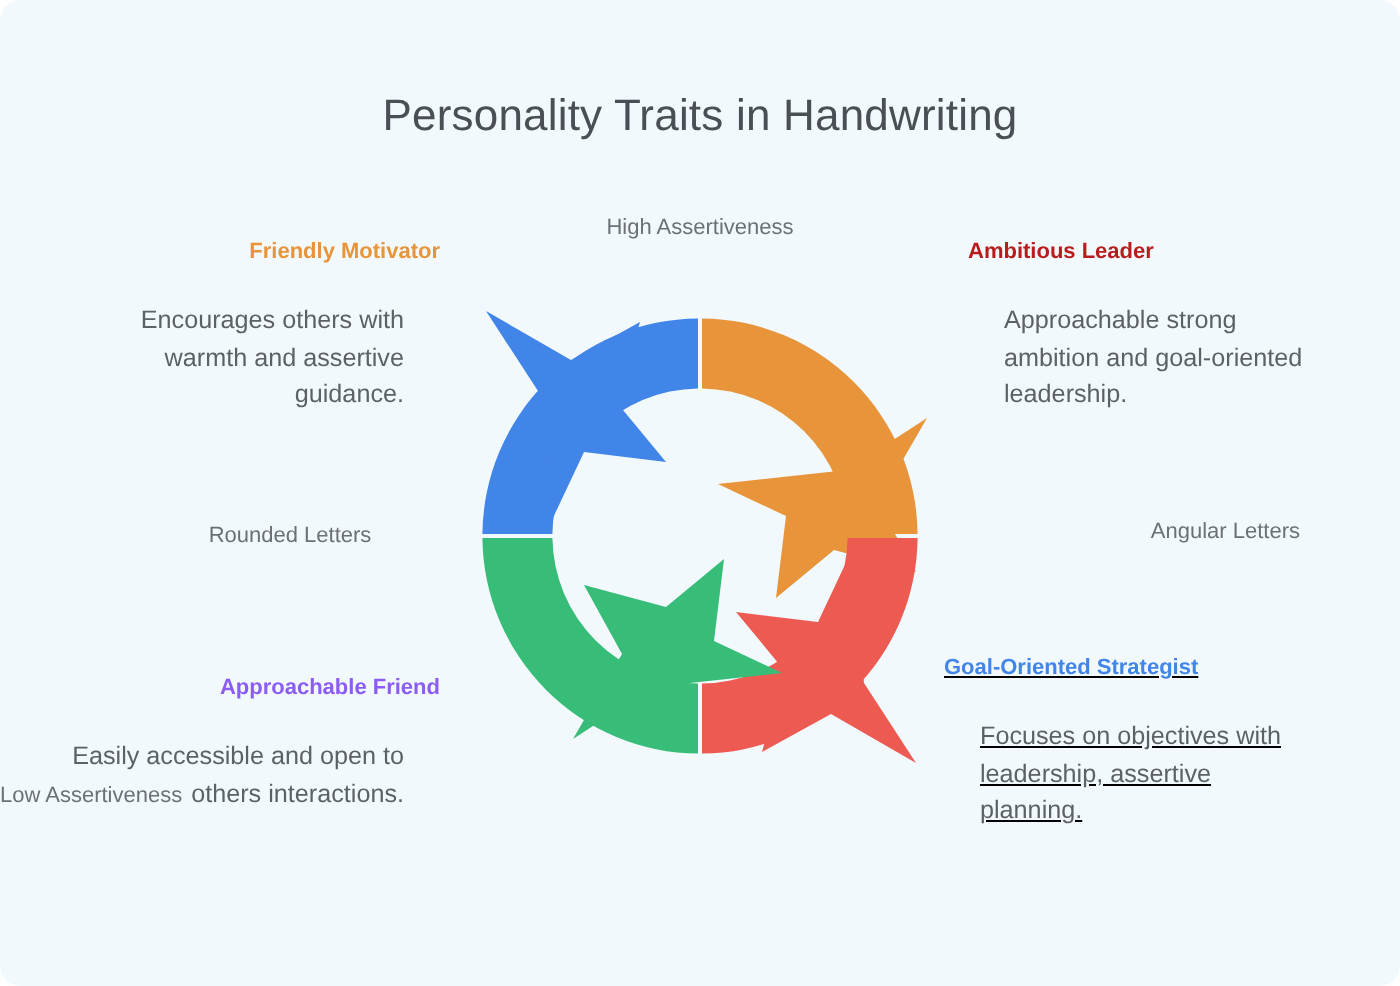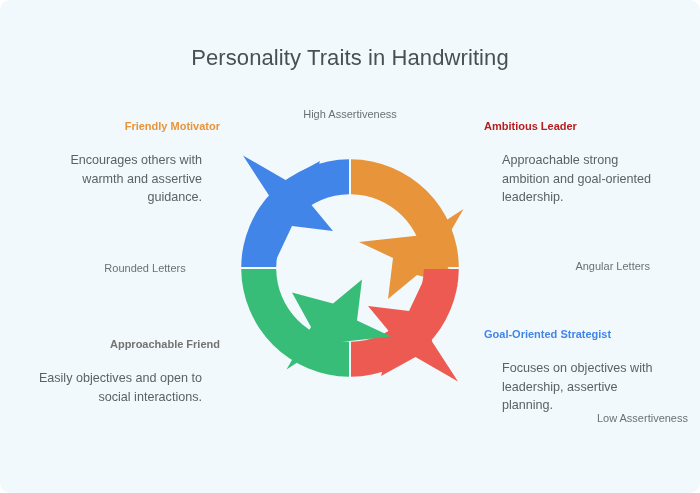--- a/index.html
+++ b/index.html
@@ -43,24 +43,24 @@
     color: #6b7076;
     white-space: nowrap;
   }
   #axis-top {
     top: 108px;
     left: 0;
     width: 700px;
     text-align: center;
   }
   #axis-bottom {
-    top: 412px;
+    top: 392px;
     left: 0;
     width: 688px;
-    text-align: right;
+    text-align: left;
   }
   #axis-left {
     top: 262px;
     left: 60px;
     width: 170px;
     text-align: center;
   }
   #axis-right {
     top: 246px;
     left: 480px;
@@ -99,22 +99,23 @@
     left: 484px;
     width: 200px;
   }
   #quad-approachable-friend {
     top: 337px;
     left: 12px;
     width: 208px;
   }
   #quad-goal-oriented-strategist {
     top: 327px;
-    left: 484px;
+    left: 472px;
     width: 190px;
+    text-decoration: underline;
   }
 
   
   #ring-diagram {
     position: absolute;
     left: 225px;
     top: 143px;
     width: 250px;
     height: 250px;
   }
@@ -135,22 +136,22 @@
     <p class="quad-heading" style="color:#e8943a">Friendly Motivator</p>
     <p class="quad-desc">Encourages others with warmth and assertive guidance.</p>
   </div>
 
   <div class="quad right" id="quad-ambitious-leader">
     <p class="quad-heading" style="color:#b91c1c">Ambitious Leader</p>
     <p class="quad-desc">Approachable strong ambition and goal-oriented leadership.</p>
   </div>
 
   <div class="quad left" id="quad-approachable-friend">
-    <p class="quad-heading" style="color:#737373">Approachable Friend</p>
-    <p class="quad-desc">Easily objectives and open to social interactions.</p>
+    <p class="quad-heading" style="color:#8b5cf6">Approachable Friend</p>
+    <p class="quad-desc">Easily accessible and open to others interactions.</p>
   </div>
 
   <div class="quad right" id="quad-goal-oriented-strategist">
     <p class="quad-heading" style="color:#4285e8">Goal-Oriented Strategist</p>
     <p class="quad-desc">Focuses on objectives with leadership, assertive planning.</p>
   </div>
 
   <svg id="ring-diagram" viewBox="0 0 250 250">
     <defs>
 

